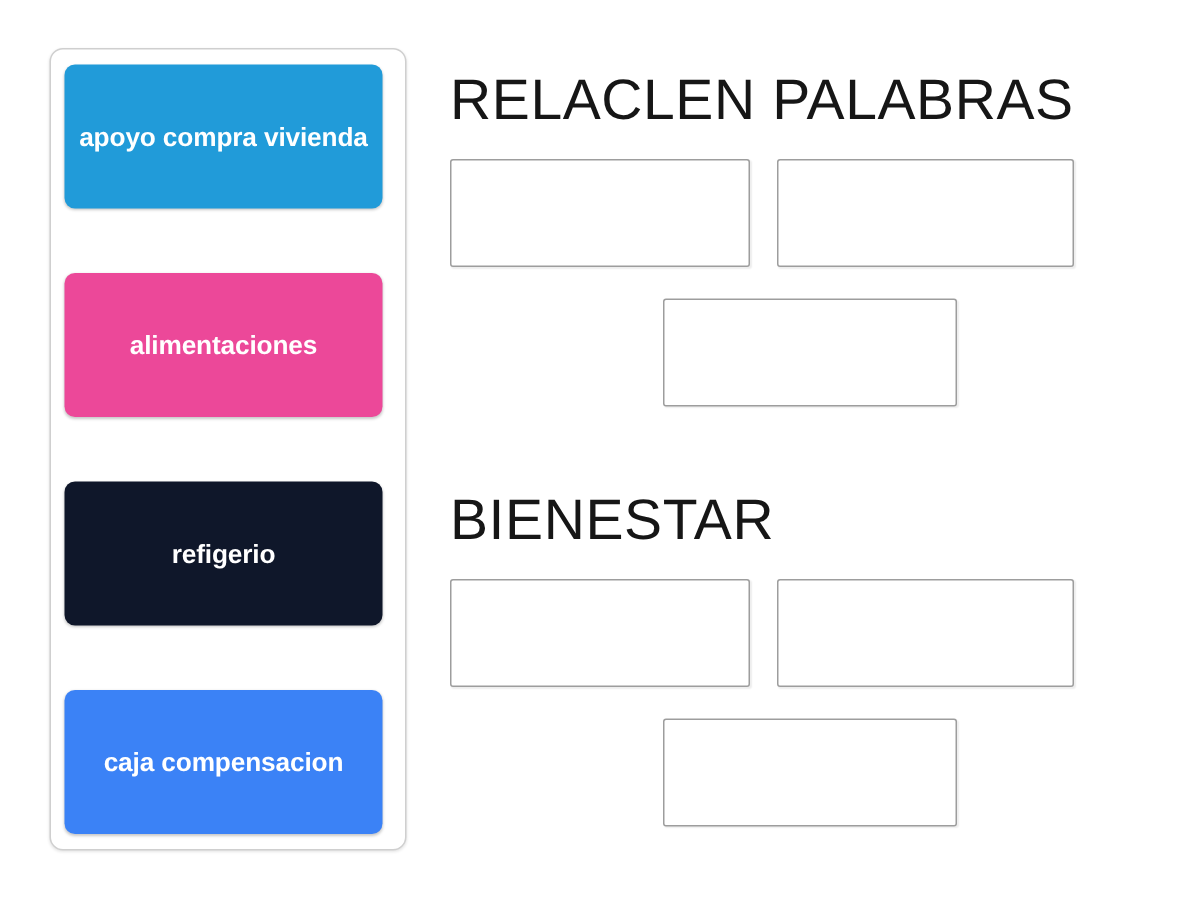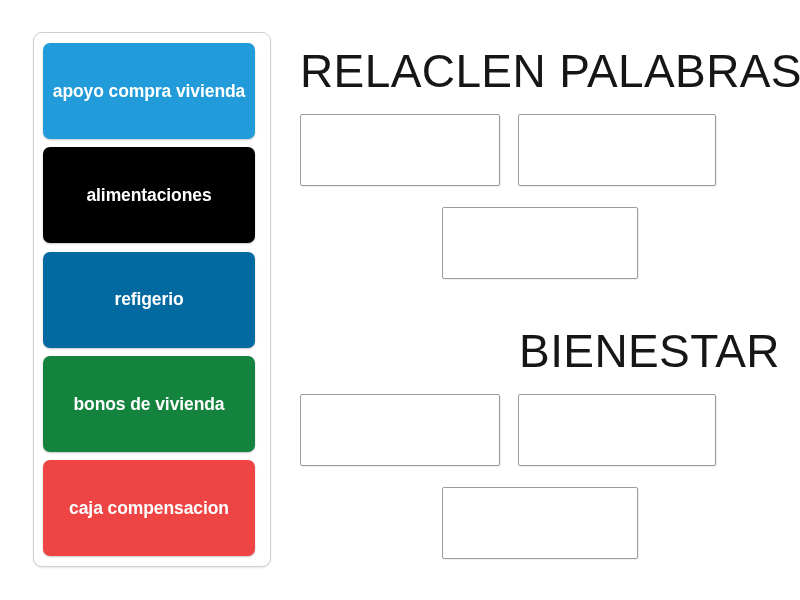--- a/index.html
+++ b/index.html
@@ -76,22 +76,22 @@
     width: 480px;
     height: 540px;
   }
 
   .group-block { position: absolute; left: 0; width: 480px; }
   #group-0 { top: 0px; }
   #group-1 { top: 286px; }
 
   .group-heading {
     width: 480px;
-    text-align: right;
-    font-size: 46px;
+    text-align: left;
+    font-size: 38px;
     font-weight: 400;
     color: #161616;
     letter-spacing: 0.4px;
     line-height: 1;
     white-space: nowrap;
   }
   #group-0 .group-heading { margin-top: 18px; }
   #group-1 .group-heading { margin-top: 12px; }
 
   .slot-rows {
@@ -125,33 +125,30 @@
 
 <div id="stage">
 
   <div id="word-bank">
     <div id="word-bank-list">
 
       <div class="word-tile" style="background:#219bd9">
         <span class="tile-text">apoyo compra vivienda</span>
       </div>
 
-      <div class="word-tile" style="background:#000000">
+      <div class="word-tile" style="background:#ec4899">
         <span class="tile-text">alimentaciones</span>
       </div>
 
-      <div class="word-tile" style="background:#0369a1">
+      <div class="word-tile" style="background:#0f172a">
         <span class="tile-text">refigerio</span>
       </div>
 
-      <div class="word-tile" style="background:#13833e">
-        <span class="tile-text">bonos de vivienda</span>
-      </div>
 
-      <div class="word-tile" style="background:#ef4444">
+      <div class="word-tile" style="background:#3b82f6">
         <span class="tile-text">caja compensacion</span>
       </div>
 
 
     </div>
   </div>
 
   <div id="answer-area">
 
     <div class="group-block" id="group-0">

